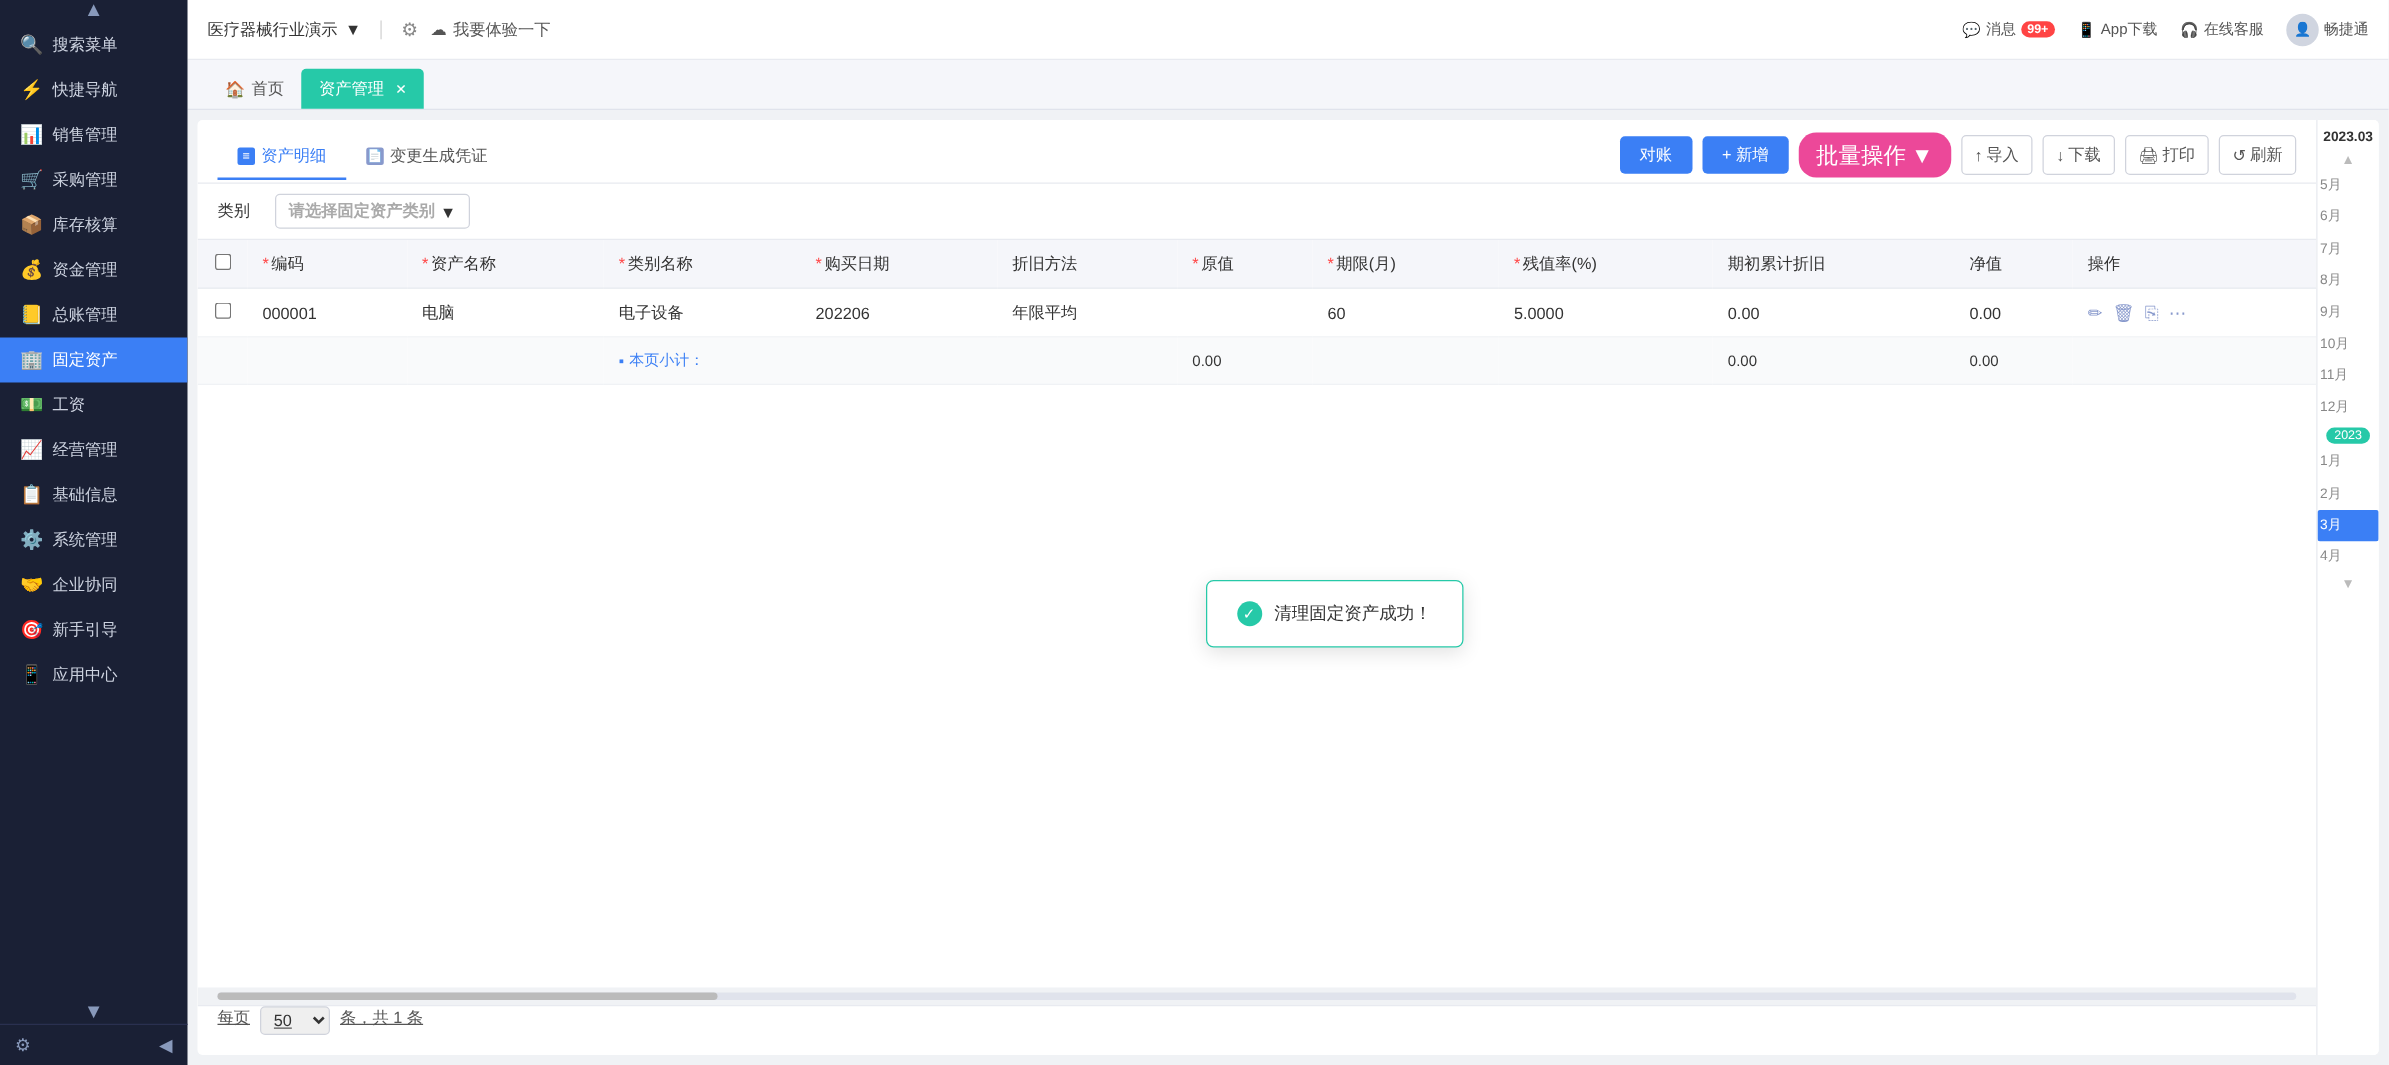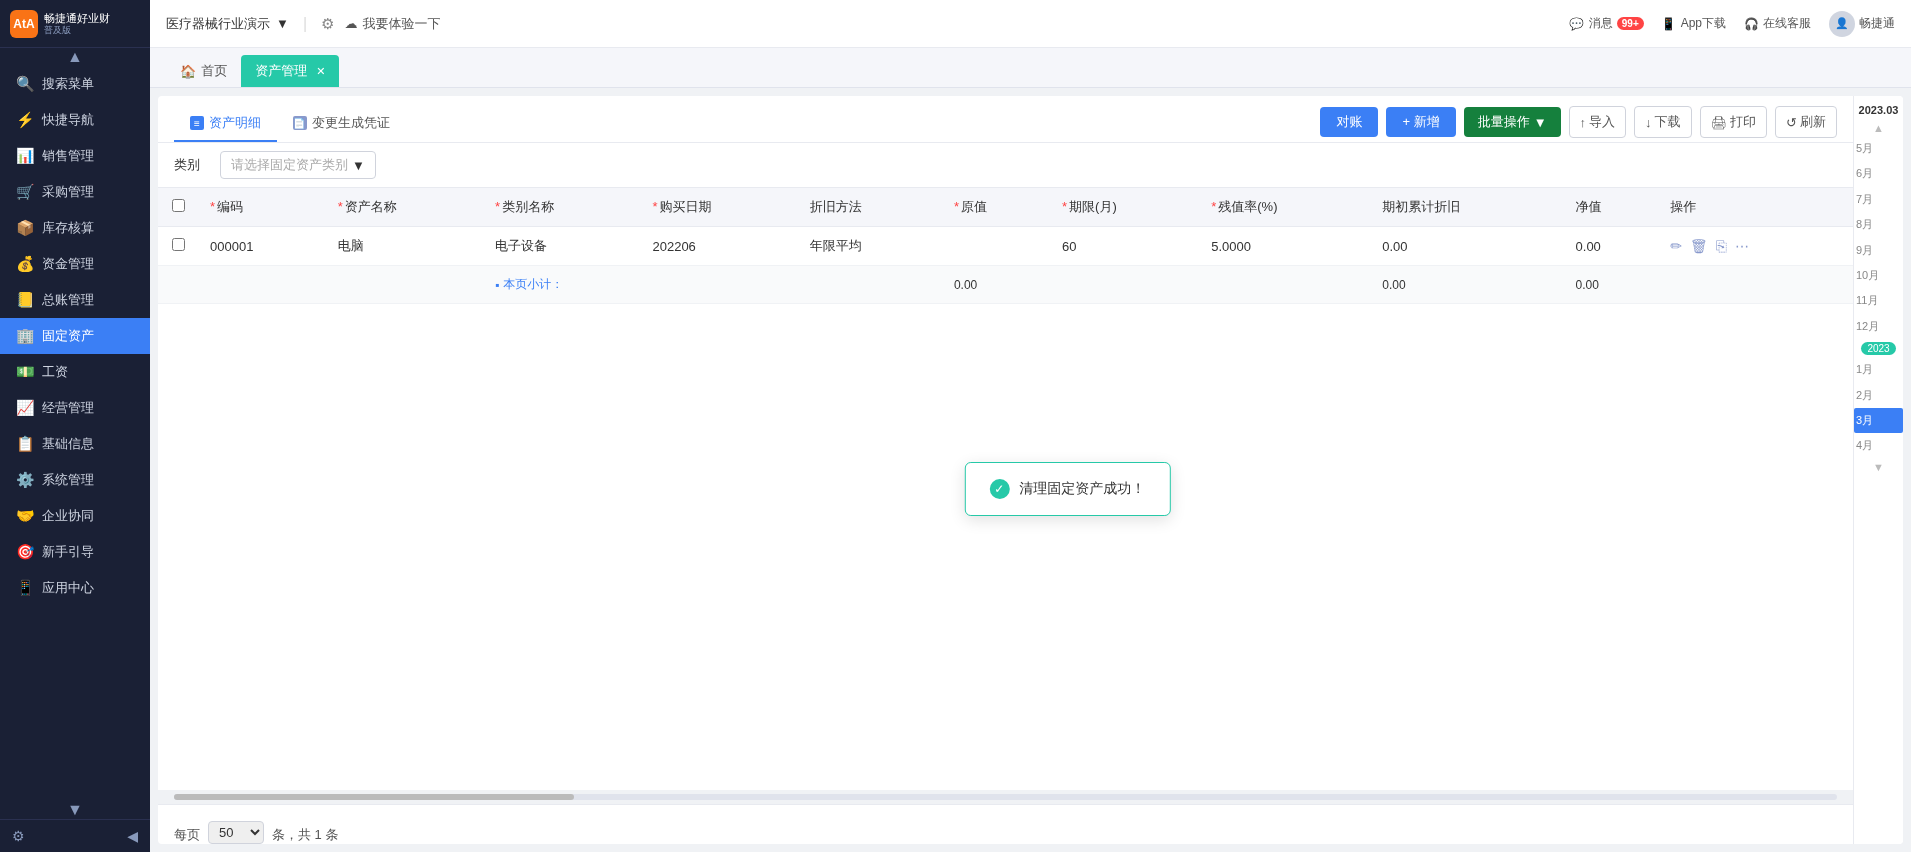--- a/index.html
+++ b/index.html
@@ -183,23 +183,23 @@
     }
     .sub-tab.active .sub-tab-icon { background: #3b7ff5; color: white; }
     .sub-tab:not(.active) .sub-tab-icon { background: #8899cc; color: white; }
     .btn-primary {
       background: #3b7ff5; color: white;
       border: none; border-radius: 4px;
       padding: 6px 16px; font-size: 13px;
       cursor: pointer; display: flex; align-items: center; gap: 4px;
     }
     .btn-batch {
-      background: #15803d; color: white;
-      border: none; border-radius: 4px;
-      padding: 6px 14px; font-size: 13px;
+      background: #ec4899; color: white;
+      border: none; border-radius: 14px;
+      padding: 6px 14px; font-size: 18px;
       cursor: pointer; display: flex; align-items: center; gap: 4px;
     }
     .btn-icon-only {
       background: white; color: #555;
       border: 1px solid #d0d3dc; border-radius: 4px;
       padding: 6px 10px; font-size: 13px;
       cursor: pointer; display: flex; align-items: center; gap: 3px;
     }
 
     
@@ -211,20 +211,21 @@
       border-bottom: 1px solid #e8eaf0;
     }
     .filter-label { font-size: 13px; color: #333; }
     .filter-select {
       display: flex; align-items: center; gap: 4px;
       border: 1px solid #d0d3dc; border-radius: 4px;
       padding: 4px 10px;
       font-size: 13px; color: #333;
       cursor: pointer; background: white;
       min-width: 80px;
+      font-weight: bold;
     }
 
     
     .table-container {
       flex: 1;
       overflow: auto;
       position: relative;
     }
     table {
       width: 100%;
@@ -279,26 +280,27 @@
       background: #26c9a8;
       color: white;
       display: flex; align-items: center; justify-content: center;
       font-size: 12px;
     }
 
     
     .pagination-bar {
       height: 40px;
       display: flex;
-      align-items: flex-end;
+      align-items: flex-start;
       padding: 0 16px;
       border-top: 1px solid #e8eaf0;
       gap: 8px;
       font-size: 13px;
       color: #555;
+      text-decoration: underline;
     }
     .page-size-select {
       border: 1px solid #d0d3dc; border-radius: 4px;
       padding: 2px 6px; font-size: 13px; color: #333;
     }
 
     
     .timeline-panel {
       width: 50px;
       background: #fff;
@@ -364,29 +366,20 @@
       background: #bbb;
       border-radius: 3px;
       position: absolute;
       left: 0;
     }
   </style>
 </head>
 <body>
 
 <div class="sidebar">
-  <div class="sidebar-header">
-    <div class="sidebar-logo-icon">
-      <span>AtA</span>
-    </div>
-    <div class="sidebar-header-text">
-      <span>畅捷通好业财</span>
-      <span class="sidebar-version">普及版</span>
-    </div>
-  </div>
 
   <div class="sidebar-scroll-up">▲</div>
 
   <div class="sidebar-nav">
 
     <div class="nav-item">
       <span class="nav-icon">🔍</span>
       <span>搜索菜单</span>
     </div>
     <div class="nav-item">

